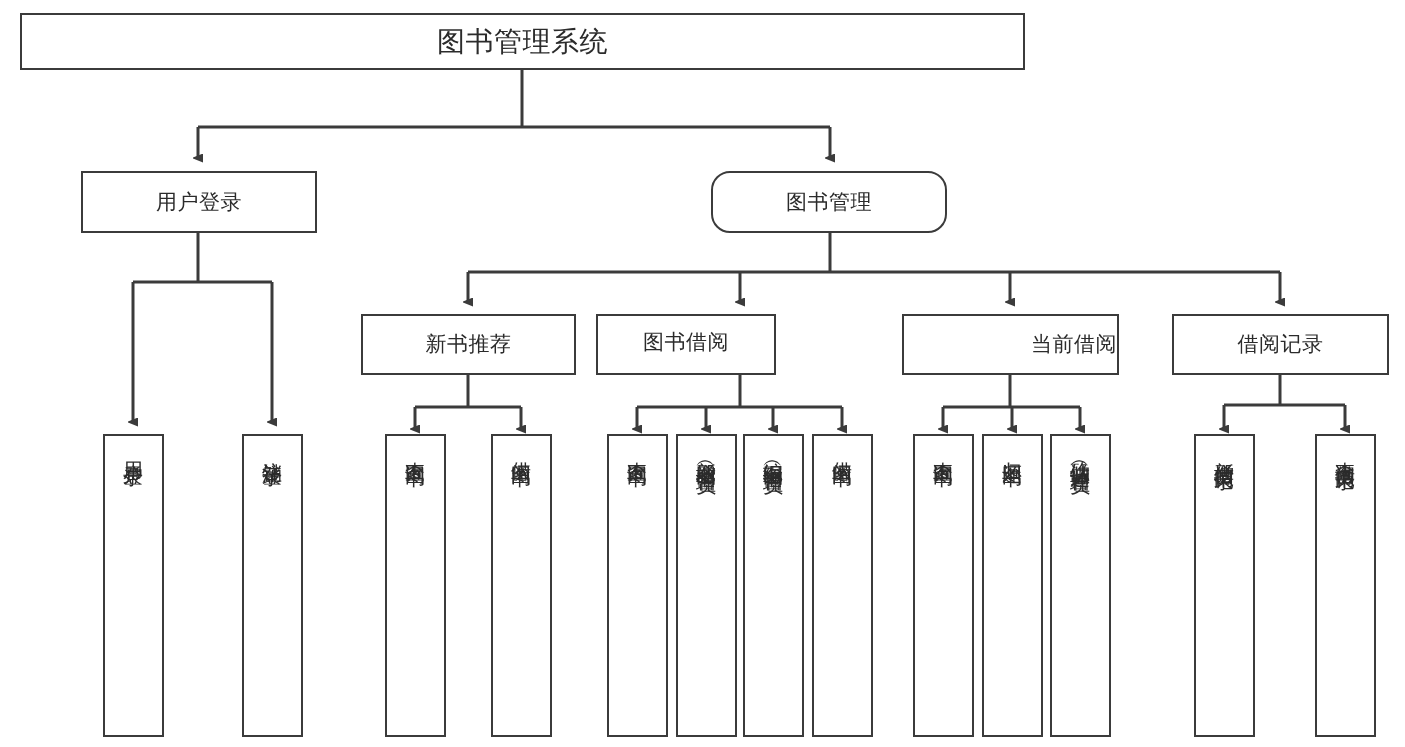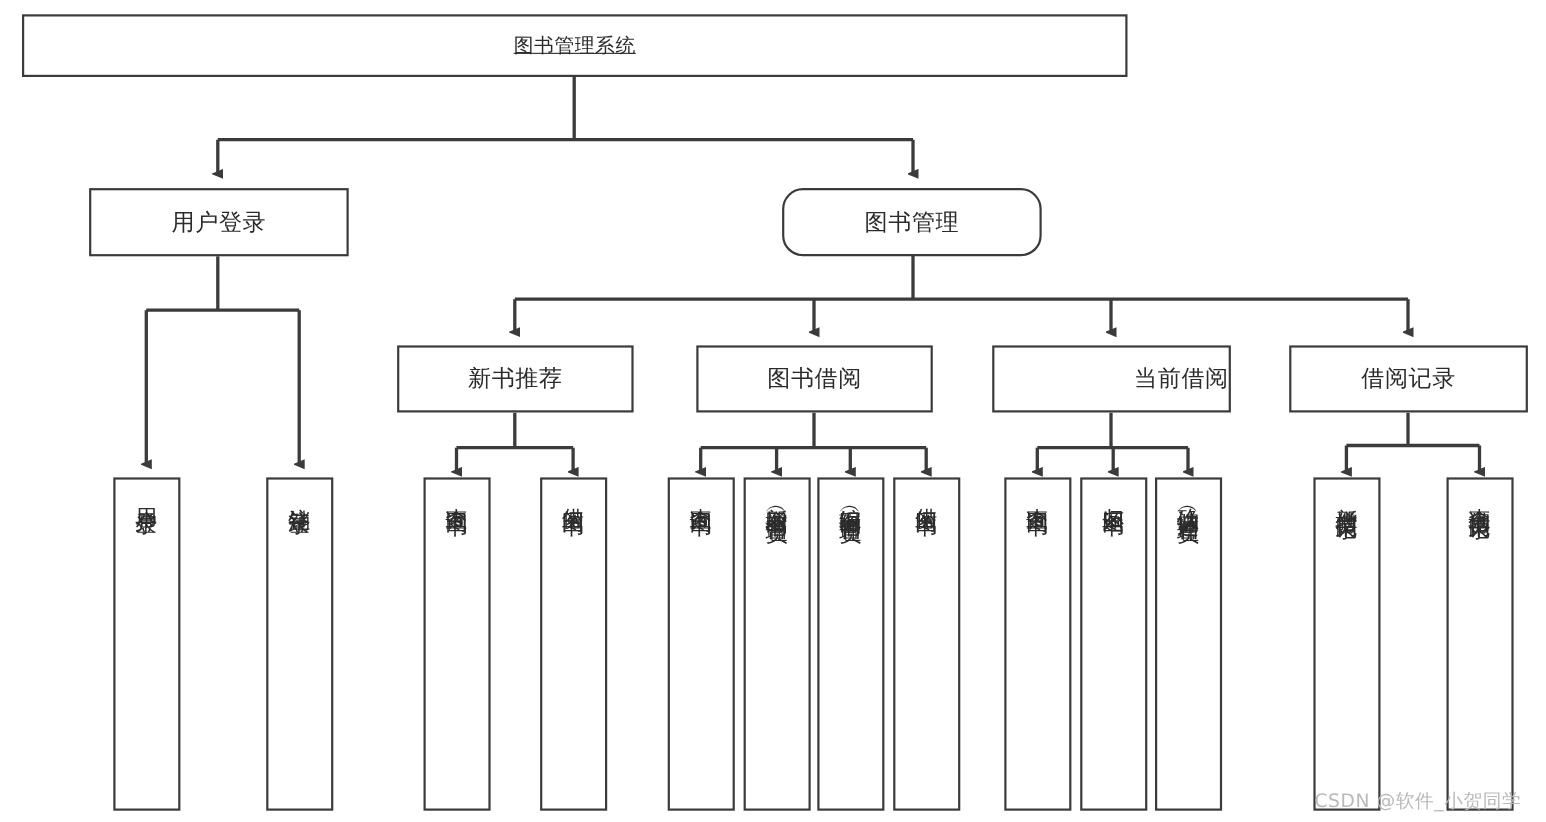--- a/index.html
+++ b/index.html
@@ -41,22 +41,21 @@
     text-align: center;
     line-height: 1.18;
     white-space: nowrap;
   }
   
   .node.horiz .label {
     font-size: 21px;
     letter-spacing: 0.5px;
   }
   .node.root .label {
-    font-size: 18px;
-    text-decoration: underline;
+    font-size: 28px;
   }
   
   .node.vert {
     align-items: flex-start;
     padding-top: 10px;
   }
   .node.vert .label {
     writing-mode: vertical-rl;
     text-orientation: upright;
     font-size: 20px;
@@ -133,21 +132,21 @@
   <div class="node horiz" style="left:81px; top:171px; width:236px; height:62px;">
     <span class="label">用户登录</span>
   </div>
   <div class="node horiz" style="left:711px; top:171px; width:236px; height:62px;border-radius:19px;">
     <span class="label">图书管理</span>
   </div>
 
   <div class="node horiz" style="left:361px; top:314px; width:215px; height:61px;">
     <span class="label">新书推荐</span>
   </div>
-  <div class="node horiz" style="left:633px; top:314px; width:215px; height:61px;">
+  <div class="node horiz" style="left:596px; top:314px; width:180px; height:61px;font-family:Liberation Mono, monospace;">
     <span class="label">图书借阅</span>
   </div>
   <div class="node horiz" style="left:902px; top:314px; width:217px; height:61px;justify-content:flex-end;">
     <span class="label">当前借阅</span>
   </div>
   <div class="node horiz" style="left:1172px; top:314px; width:217px; height:61px;">
     <span class="label">借阅记录</span>
   </div>
 
   <div class="node vert" style="left:103px; top:434px; width:61px; height:303px;">
@@ -187,15 +186,14 @@
     <span class="label">确认归还（管理员）</span>
   </div>
 
   <div class="node vert" style="left:1194px; top:434px; width:61px; height:303px;">
     <span class="label">新增借阅记录</span>
   </div>
   <div class="node vert" style="left:1315px; top:434px; width:61px; height:303px;">
     <span class="label">查询借阅记录</span>
   </div>
 
-  <div class="watermark" style="left:1195px; top:717px;">CSDN @软件_小贺同学</div>
 
 </div>
 
 </body></html>

